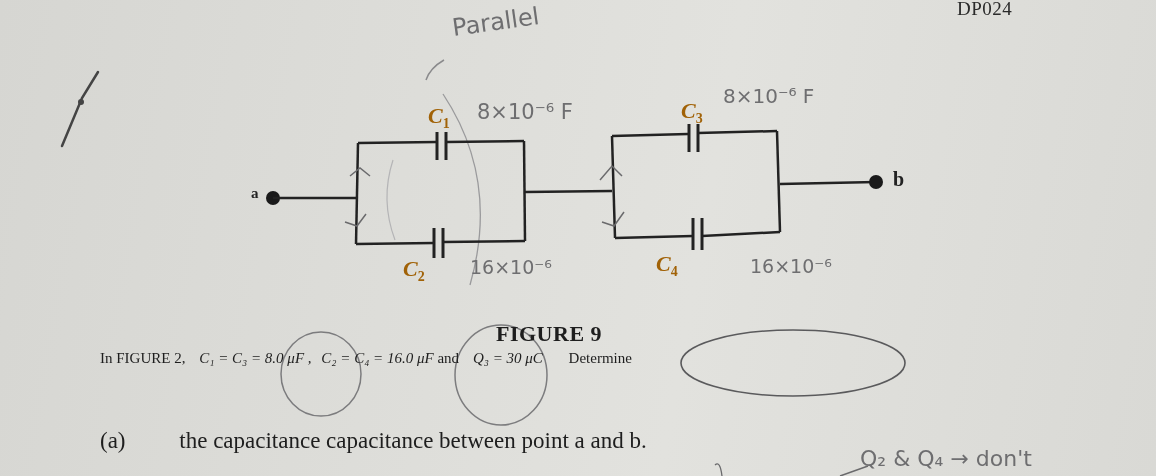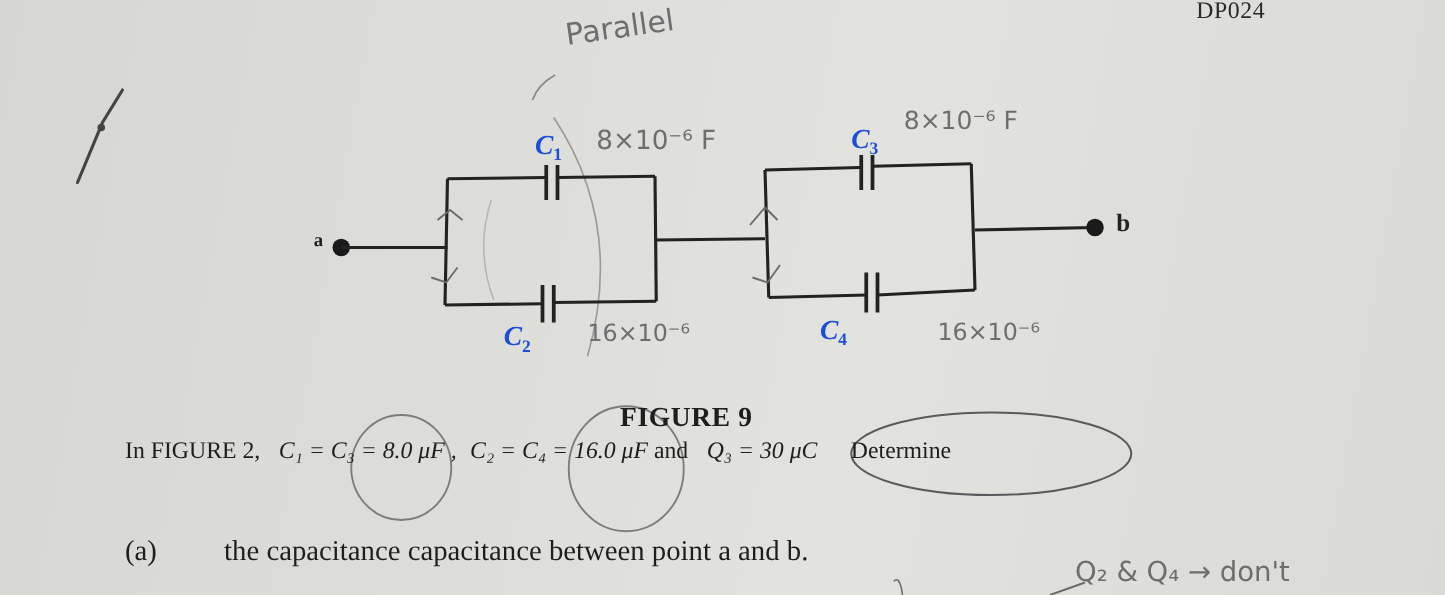--- a/index.html
+++ b/index.html
@@ -6,24 +6,24 @@
   body {
     width: 1156px; height: 476px; overflow: hidden; position: relative;
     background: linear-gradient(100deg, #d6d6d2 0%, #dcdcd8 30%, #e2e2de 60%, #d9d9d5 100%);
     font-family: "Liberation Serif", "DejaVu Serif", serif;
     color: #1e1e1e;
   }
   .abs { position: absolute; }
   .hand { font-family: "DejaVu Sans", sans-serif; color: #6e6e70; font-weight: normal; }
   .code { font-family: "Liberation Serif", serif; font-size: 19px; color: #2a2a2a; letter-spacing: 0.5px; }
   .caption { font-size: 22px; font-weight: bold; letter-spacing: 0.5px; }
-  .qline { font-size: 19px; white-space: nowrap; }
+  .qline { font-size: 15px; white-space: nowrap; }
   .qline .math { font-style: italic; }
   .part { font-size: 23px; white-space: nowrap; }
-  .clabel { font-family: "Liberation Serif", serif; font-style: italic; font-weight: bold; font-size: 22px; color: #1d4ed8; }
+  .clabel { font-family: "Liberation Serif", serif; font-style: italic; font-weight: bold; font-size: 22px; color: #a16207; }
   .clabel sub { font-size: 14px; font-style: normal; }
   .term { font-family: "Liberation Serif", serif; font-weight: bold; font-size: 20px; color: #222; }
   svg { position: absolute; left: 0; top: 0; }
 </style>
 </head>
 <body>
 
 <div class="abs code" style="left:957px; top:-2px;">DP024</div>
 
 <div class="abs hand" style="left:452px; top:8px; font-size:24px; transform:rotate(-8deg);">Parallel</div>

